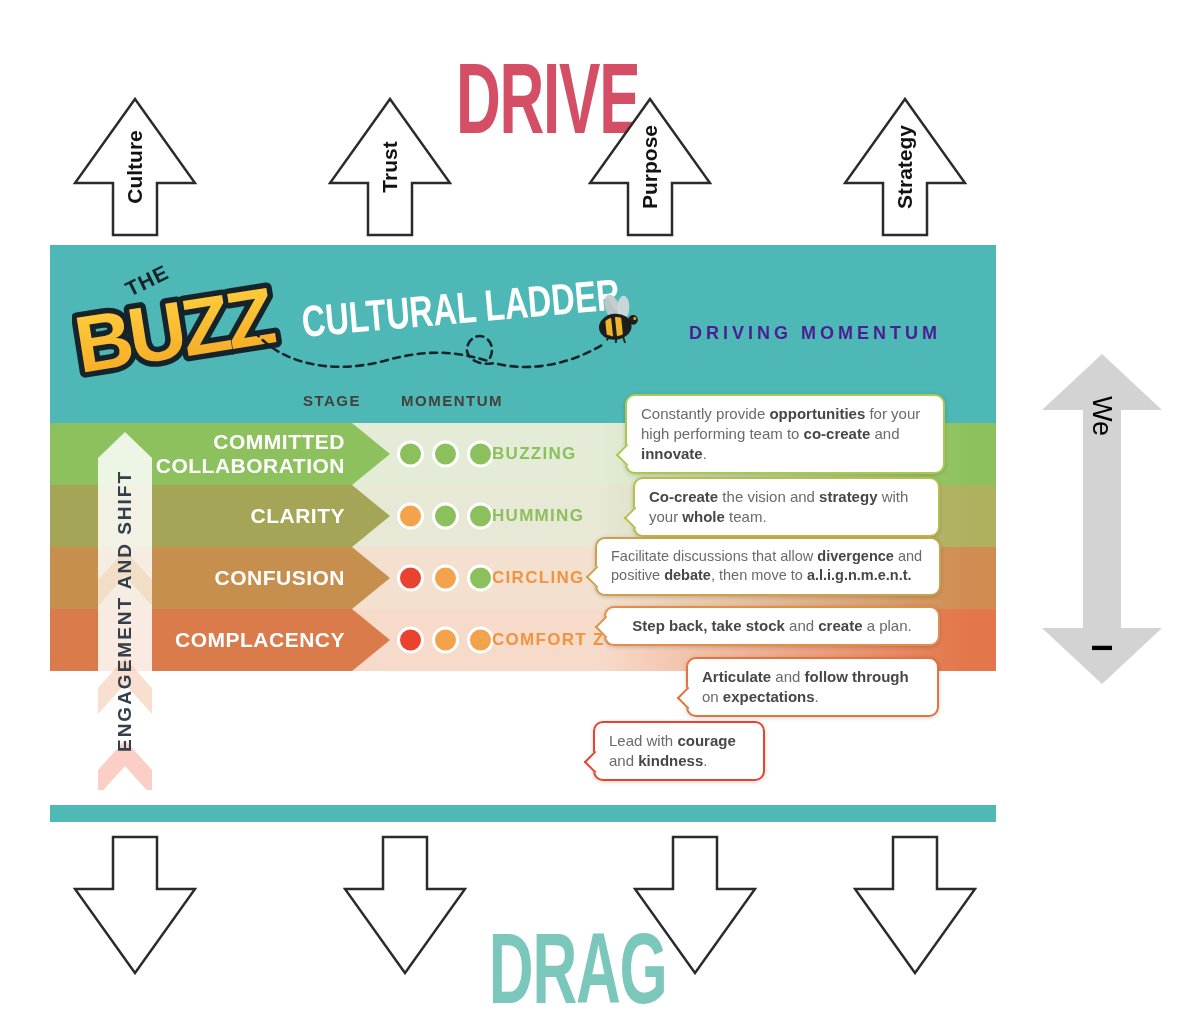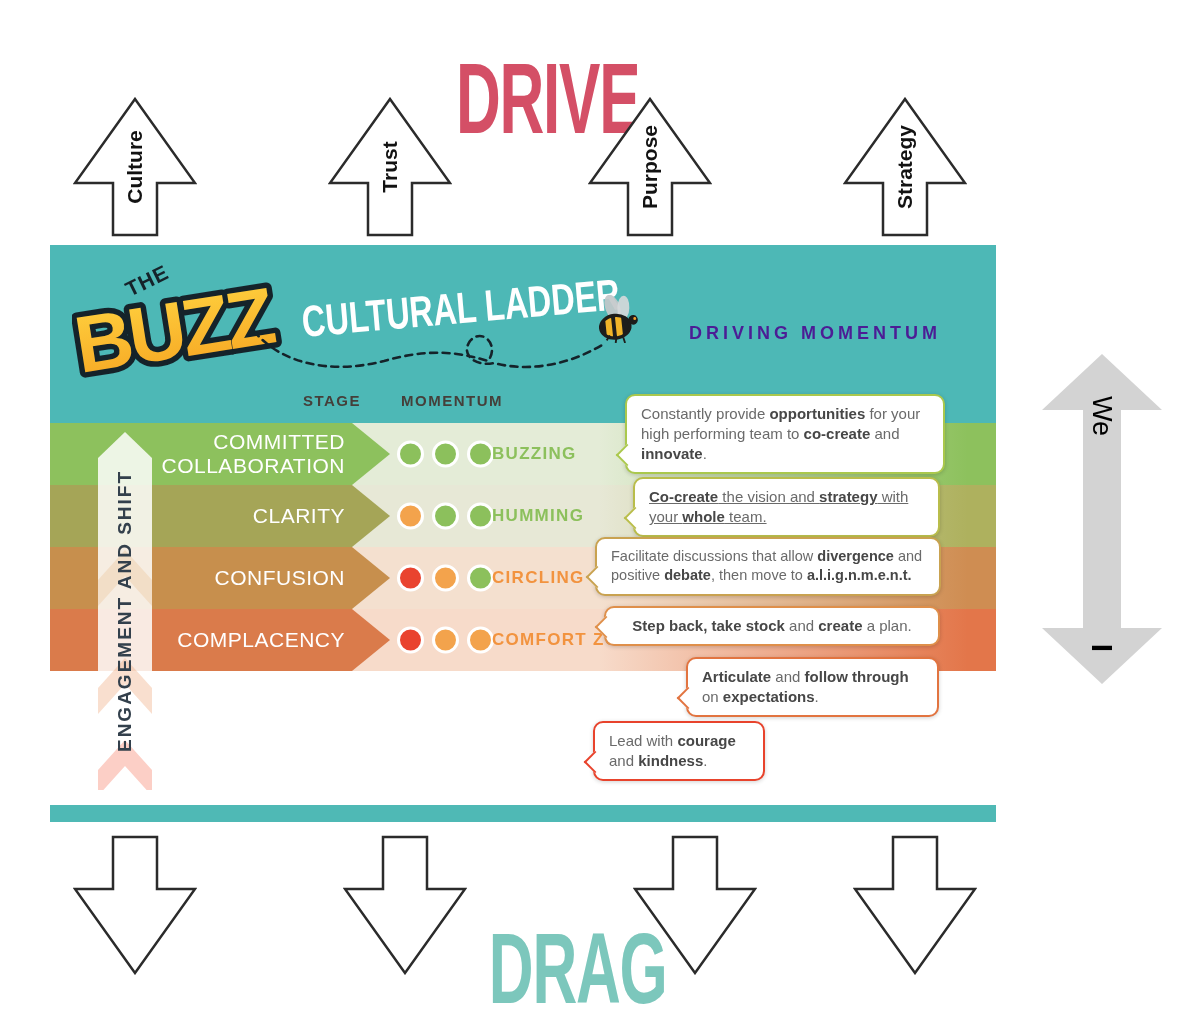--- a/index.html
+++ b/index.html
@@ -30,21 +30,21 @@
   .col-stage{left:232px;width:100px;}
   .col-mom{left:322px;width:160px;}
 
   
   .rows{position:absolute;left:0;top:178px;width:946px;height:372px;}
   .row{position:relative;width:946px;height:62px;
        background:linear-gradient(90deg,var(--tint) 0%,var(--tint) 58%,var(--edge) 97%,var(--edge) 100%);}
   .band{position:absolute;left:0;top:0;width:340px;height:62px;background:var(--band);
         clip-path:polygon(0 0,302px 0,340px 50%,302px 100%,0 100%);z-index:1;}
   .stage{position:absolute;left:0;top:50%;transform:translateY(-50%);width:295px;z-index:2;
-         text-align:right;color:#fff;font-weight:400;font-size:21px;line-height:1.12;letter-spacing:.5px;}
+         text-align:right;color:#fff;font-weight:700;font-size:21px;line-height:1.12;letter-spacing:.5px;}
   .dots{position:absolute;left:347px;top:50%;transform:translateY(-50%);display:flex;gap:8px;z-index:2;}
   .dot{width:27px;height:27px;border-radius:50%;border:3px solid #fff;box-sizing:border-box;}
   .momentum{position:absolute;left:442px;top:50%;transform:translateY(-50%);z-index:2;
             font-weight:700;font-size:17px;letter-spacing:1.3px;color:var(--mcolor);white-space:nowrap;}
 
   
   .engage{position:absolute;left:48px;top:187px;width:54px;height:358px;z-index:4;
           background:rgba(255,255,255,.84);
           clip-path:polygon(0 26px,50% 0,100% 26px,100% 100%,0 100%);}
   .engage .chev{position:absolute;left:0;width:100%;height:56px;
@@ -189,21 +189,21 @@
     </div>
 
     <div class="engage">
       <div class="chev" style="top:118px;background:rgba(236,196,156,.38);"></div>
       <div class="chev" style="top:226px;background:rgba(240,170,130,.38);"></div>
       <div class="chev" style="top:308px;background:rgba(246,130,105,.38);"></div>
       <div class="lbl">ENGAGEMENT AND SHIFT</div>
     </div>
 
     <div class="callout" style="left: 575px; top: 149px; width: 320px; --cb: #aac84d;">Constantly provide <b>opportunities</b> for your high performing team to <b>co-create</b> and <b>innovate</b>.</div>
-    <div class="callout" style="left: 583px; top: 232px; width: 307px; text-decoration: underline; --cb: #b9bd4b;"><b>Co-create</b> the vision and <b>strategy</b> with your <b>whole</b> team.</div>
+    <div class="callout" style="left: 583px; top: 232px; width: 307px; --cb: #b9bd4b;"><b>Co-create</b> the vision and <b>strategy</b> with your <b>whole</b> team.</div>
     <div class="callout" style="left: 545px; top: 292px; width: 346px; font-size: 14.5px; --cb: #c9a250;">Facilitate discussions that allow <b>divergence</b> and positive <b>debate</b>, then move to <b>a.l.i.g.n.m.e.n.t.</b></div>
     <div class="callout" style="left: 554px; top: 361px; width: 336px; text-align: center; --cb: #df8f4a;"><b>Step back, take stock</b> and <b>create</b> a plan.</div>
     <div class="callout" style="left: 636px; top: 412px; width: 253px; --cb: #e27440;"><b>Articulate</b> and <b>follow through</b> on <b>expectations</b>.</div>
     <div class="callout" style="left: 543px; top: 476px; width: 172px; --cb: #e8432c;">Lead with <b>courage</b> and <b>kindness</b>.</div>
 
     <div class="teal-band"></div>
   </div>
 
   <svg class="we-arrow" viewBox="0 0 120 330">
     <polygon points="60,0 0,56 41,56 41,274 0,274 60,330 120,274 79,274 79,56 120,56" fill="#d3d3d3"></polygon>

